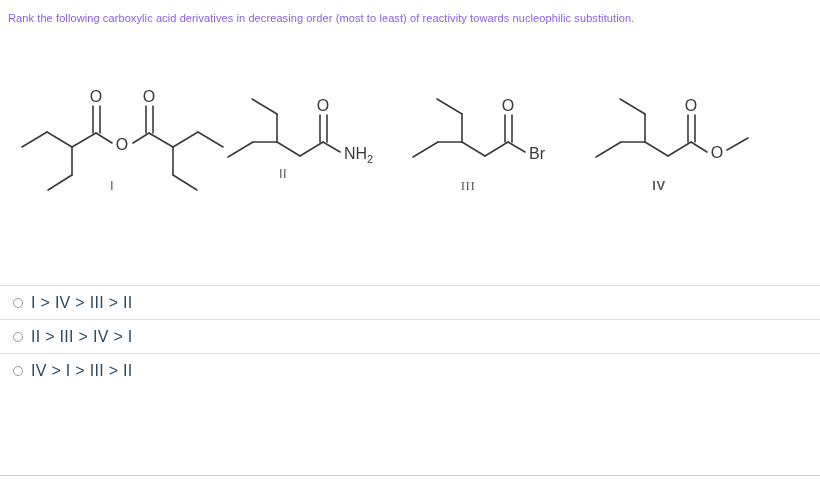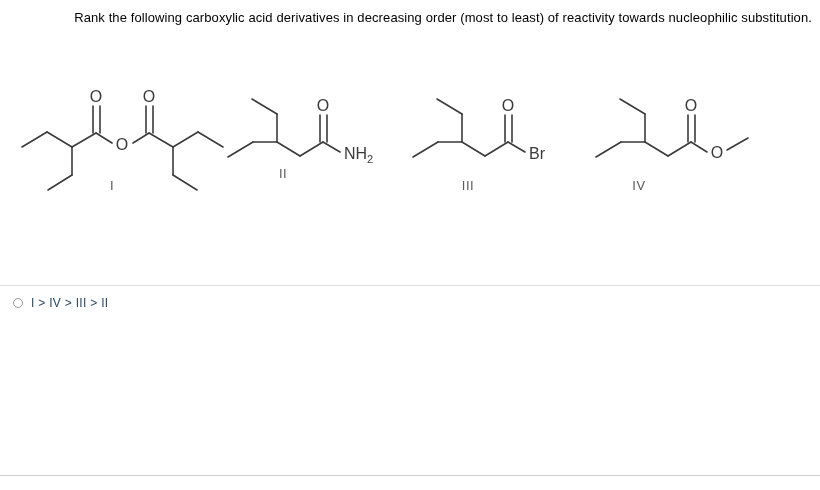--- a/index.html
+++ b/index.html
@@ -12,25 +12,24 @@
     height: 490px;
     position: relative;
     font-family: "Liberation Sans", sans-serif;
     -webkit-font-smoothing: antialiased;
   }
   .question-text {
     position: absolute;
     left: 8px;
     top: 10px;
     width: 804px;
-    font-size: 13px;
+    font-size: 11px;
     line-height: 16px;
-    color: #000000;
+    color: #8b5cf6;
     letter-spacing: 0.1px;
-    text-align: right;
   }
   .structures {
     position: absolute;
     left: 0;
     top: 62px;
     width: 820px;
     height: 150px;
   }
   .struct-label {
     position: absolute;
@@ -59,21 +58,21 @@
     height: 10px;
     border: 1px solid #9a9a9a;
     border-radius: 50%;
     background: #ffffff;
     margin-left: 13px;
     margin-right: 8px;
     flex: 0 0 auto;
     box-sizing: border-box;
   }
   .option-label {
-    font-size: 12px;
+    font-size: 16px;
     color: #2b4a63;
     letter-spacing: 0.3px;
     white-space: nowrap;
   }
   .bottom-rule {
     position: absolute;
     left: 0;
     top: 475px;
     width: 820px;
     height: 1px;
@@ -176,30 +175,38 @@
       <path d="M 691,80 L 707,90"></path>
 
       <path d="M 727,88 L 748,76"></path>
     </g>
     <text x="691" y="49" text-anchor="middle" font-size="16" fill="#3a3a3a">O</text>
     <text x="717" y="96" text-anchor="middle" font-size="16" fill="#3a3a3a">O</text>
   </svg>
 
   <div class="struct-label" style="left:92px; top:116px; width:40px;">I</div>
   <div class="struct-label" style="left:263px; top:104px; width:40px;">II</div>
-  <div class="struct-label" style="left:448px; top:116px; width:40px;">III</div>
-  <div class="struct-label" style="left:619px; top:116px; width:40px;">IV</div>
+  <div class="struct-label" style="left:448px; top:116px; width:40px;font-family:Liberation Serif, serif;">III</div>
+  <div class="struct-label" style="left:639px; top:116px; width:40px;font-weight:bold;">IV</div>
 </div>
 
 <div class="options">
 
   <div class="option-row">
     <span class="radio"></span>
     <span class="option-label">I &gt; IV &gt; III &gt; II</span>
   </div>
 
-
-
+  <div class="option-row">
+    <span class="radio"></span>
+    <span class="option-label">II &gt; III &gt; IV &gt; I</span>
+  </div>
+
+
+  <div class="option-row">
+    <span class="radio"></span>
+    <span class="option-label">IV &gt; I &gt; III &gt; II</span>
+  </div>
 
 
 </div>
 
 <div class="bottom-rule"></div>
 
 </body></html>

